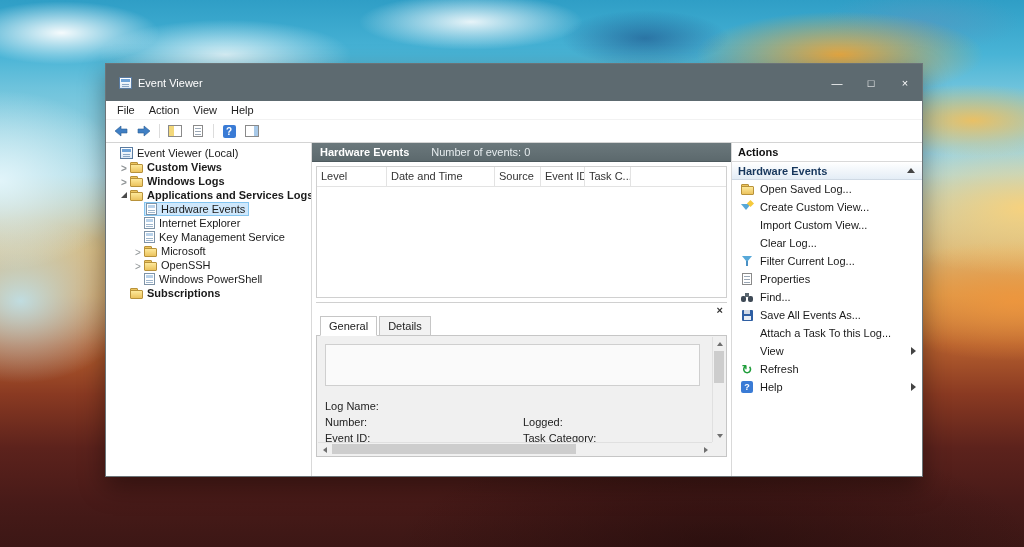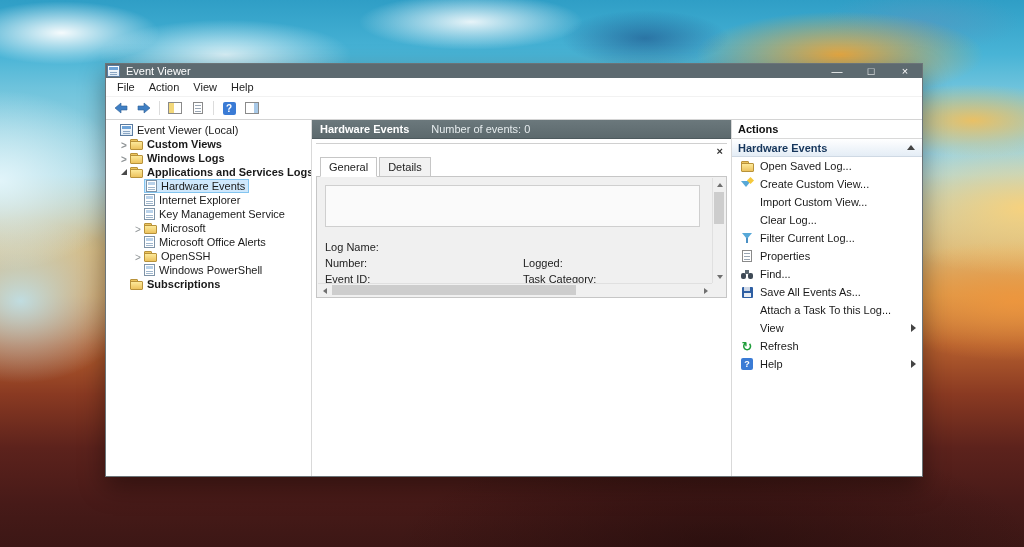--- a/index.html
+++ b/index.html
@@ -22,21 +22,21 @@
       radial-gradient(400px 140px at 70% 100%, rgba(30,10,10,.55), transparent 80%),
       linear-gradient(180deg,#2f9ec6 0%,#49b4d6 10%,#6ec3dc 16%,#8fcfe0 24%,#a8d8e4 32%,
         #d8b77a 46%,#d89a4e 54%,#b55f2e 63%,#8a3a22 72%,#5c221c 82%,#471a18 92%,#3c1715 100%);
   }
 
   
   .window { position:absolute; left:105px; top:63px; width:818px; height:414px;
     background:#fff; border:1px solid #6b7478; box-shadow:0 10px 24px rgba(0,0,0,.4);
     display:flex; flex-direction:column; font-size:11px; color:#1a1a1a; }
 
-  .titlebar { height:14px; background:#5d6a70; display:flex; align-items:center; padding-left:1px; flex:none; }
+  .titlebar { height:37px; background:#5d6a70; display:flex; align-items:center; padding-left:13px; flex:none; }
   .title-text { color:#fff; margin-left:6px; flex:1; }
   .win-btn { width:34px; height:23px; display:flex; align-items:center; justify-content:center; color:#fff; font-size:11px; }
 
   .menubar { height:19px; background:#fff; display:flex; align-items:center; padding-left:4px; flex:none; border-bottom:1px solid #f2f2f2; }
   .menu-item { padding:2px 7px; color:#222; }
 
   .toolbar { height:23px; background:#fff; border-bottom:1px solid #d4d4d4; display:flex; align-items:center; padding-left:4px; gap:1px; flex:none; }
   .tool-btn { width:22px; height:20px; display:flex; align-items:center; justify-content:center; }
   .tool-sep { width:1px; height:14px; background:#dcdcdc; margin:0 3px; }
 
@@ -261,25 +261,20 @@
         <span class="icon-log"></span>
         <span class="tlabel">Key Management Service</span>
       </div>
 
       <div class="tree-row lvl2">
         <span class="expander collapsed"></span>
         <span class="icon-folder"></span>
         <span class="tlabel">Microsoft</span>
       </div>
 
-      <div class="tree-row lvl2">
-        <span class="expander"></span>
-        <span class="icon-log"></span>
-        <span class="tlabel">Microsoft Office Alerts</span>
-      </div>
 
       <div class="tree-row lvl2">
         <span class="expander collapsed"></span>
         <span class="icon-folder"></span>
         <span class="tlabel">OpenSSH</span>
       </div>
 
       <div class="tree-row lvl2">
         <span class="expander"></span>
         <span class="icon-log"></span>
@@ -294,20 +289,31 @@
 
     </div>
 
     <div class="middle-panel">
 
       <div class="m-header">
         <span class="m-title">Hardware Events</span>
         <span class="m-meta">Number of events: 0</span>
       </div>
 
+      <div class="table-wrap">
+        <div class="thead">
+          <span class="th" style="width:70px">Level</span>
+          <span class="th" style="width:108px">Date and Time</span>
+          <span class="th" style="width:46px">Source</span>
+          <span class="th" style="width:44px">Event ID</span>
+          <span class="th" style="width:46px">Task C...</span>
+          <span class="th th-fill"></span>
+        </div>
+        <div class="tbody"></div>
+      </div>
 
       <div class="preview">
         <div class="preview-top">
           <span class="preview-close">×</span>
         </div>
         <div class="tabs">
           <span class="tab active">General</span>
           <span class="tab">Details</span>
         </div>
         <div class="preview-body">

